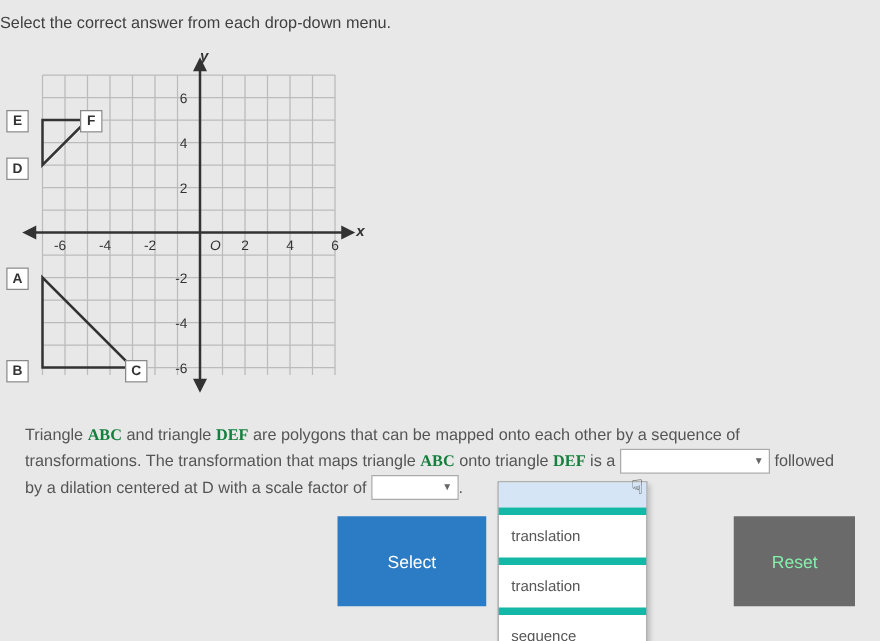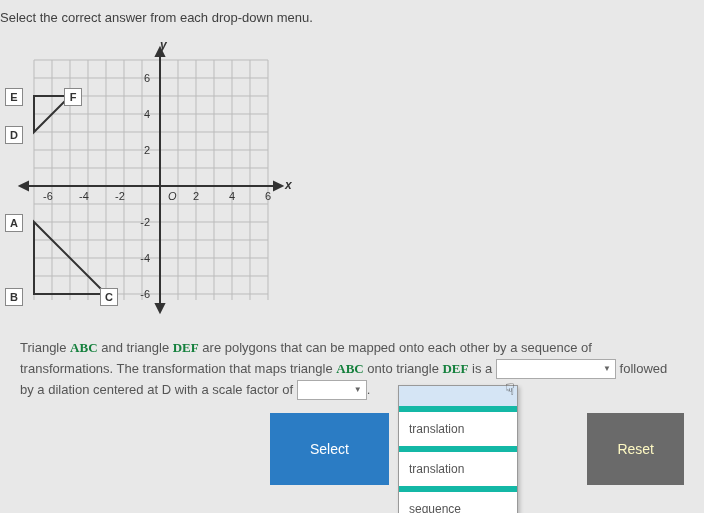--- a/index.html
+++ b/index.html
@@ -119,21 +119,21 @@
     .submit-btn {
       background: #2b7cc4;
       color: #fff;
       border: none;
       padding: 12px 40px;
       font-size: 14px;
       margin-left: 250px;
     }
     .reset-btn {
       background: #6a6a6a;
-      color: #fef9c3;
+      color: #86efac;
       border: none;
       padding: 28px 30px;
       font-size: 14px;
       margin-left: 48px;
     }
   </style>
 </head>
 <body>
 
 <div class="instruction">Select the correct answer from each drop-down menu.</div>

